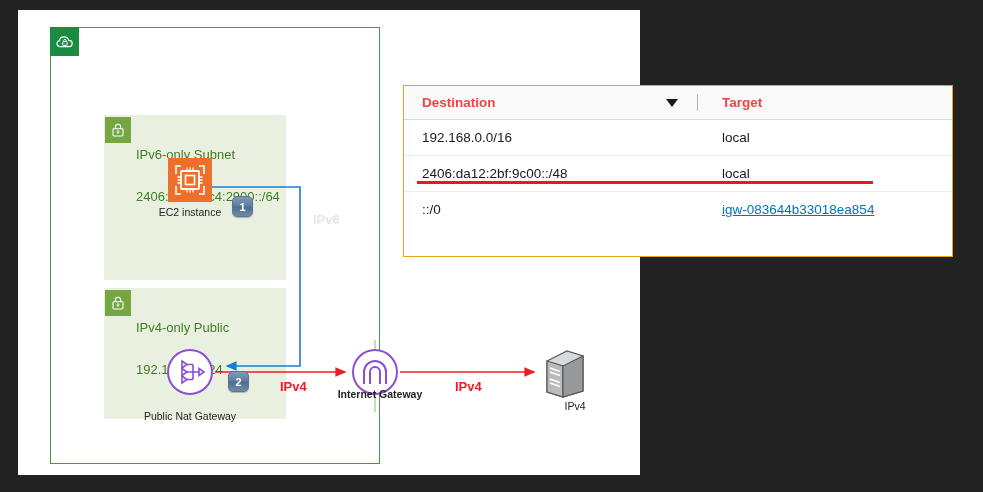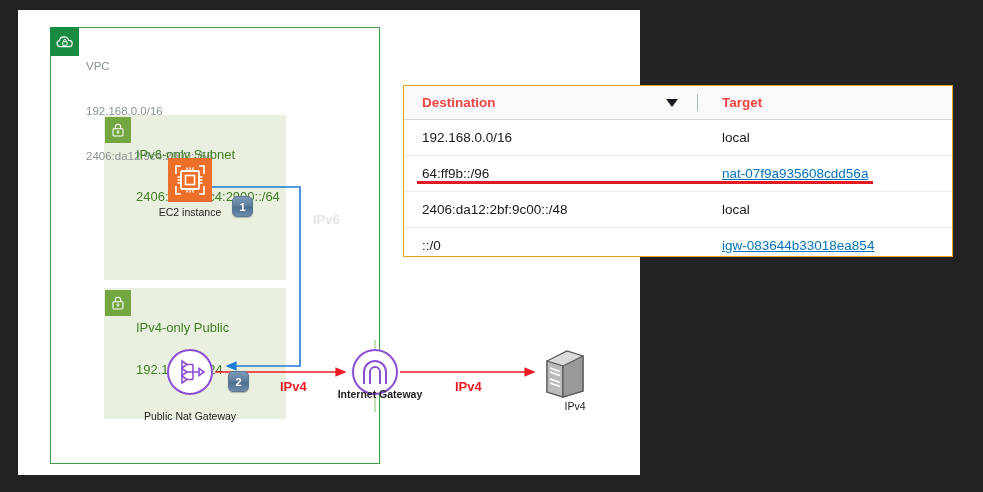--- a/index.html
+++ b/index.html
@@ -212,25 +212,20 @@
   <div class="subnet subnet-a"></div>
   <div class="subnet subnet-b"></div>
 
   <div class="vpc-box"></div>
   <div class="vpc-icon">
     <svg width="20" height="20" viewBox="0 0 24 24" aria-hidden="true">
       <path d="M6.2 17.5C4 17.5 2.4 15.9 2.4 13.9c0-1.8 1.3-3.3 3-3.6C5.7 7.7 8 5.8 10.8 5.8c2.7 0 5 1.8 5.7 4.3h.3c2.1 0 3.8 1.7 3.8 3.7s-1.7 3.7-3.8 3.7H6.2z" fill="none" stroke="#ffffff" stroke-width="1.4"></path>
       <rect x="9.2" y="11.6" width="5.4" height="4.4" rx="0.8" fill="none" stroke="#ffffff" stroke-width="1.2"></rect>
       <path d="M10.4 11.6v-1.2a1.5 1.5 0 0 1 3 0v1.2" fill="none" stroke="#ffffff" stroke-width="1.2"></path>
     </svg>
-  </div>
-  <div class="vpc-label">
-    <span class="l1">VPC</span>
-    <span class="l2">192.168.0.0/16</span>
-    <span class="l3">2406:da12:9c4:2900::/56</span>
   </div>
 
   <div class="subnet-icon subnet-icon-a">
     <svg width="16" height="16" viewBox="0 0 24 24" aria-hidden="true">
       <rect x="4.5" y="10" width="15" height="11" rx="1.4" fill="none" stroke="#ffffff" stroke-width="1.6"></rect>
       <path d="M8 10V7.4a4 4 0 0 1 8 0V10" fill="none" stroke="#ffffff" stroke-width="1.6"></path>
       <circle cx="12" cy="14.6" r="1.5" fill="none" stroke="#ffffff" stroke-width="1.3"></circle>
       <path d="M12 15.6v2.3" stroke="#ffffff" stroke-width="1.3"></path>
     </svg>
   </div>
@@ -337,26 +332,20 @@
             <span>Target</span>
           </th>
         </tr>
       </thead>
       <tbody>
         <tr>
           <td>192.168.0.0/16</td>
           <td>local</td>
         </tr>
         <tr>
-          <td>64:ff9b::/96</td>
-          <td>
-            <a class="tlink" href="#">nat-07f9a935608cdd56a</a>
-          </td>
-        </tr>
-        <tr>
           <td>2406:da12:2bf:9c00::/48</td>
           <td>local</td>
         </tr>
         <tr>
           <td>::/0</td>
           <td>
             <a class="tlink" href="#">igw-083644b33018ea854</a>
           </td>
         </tr>
       </tbody>

